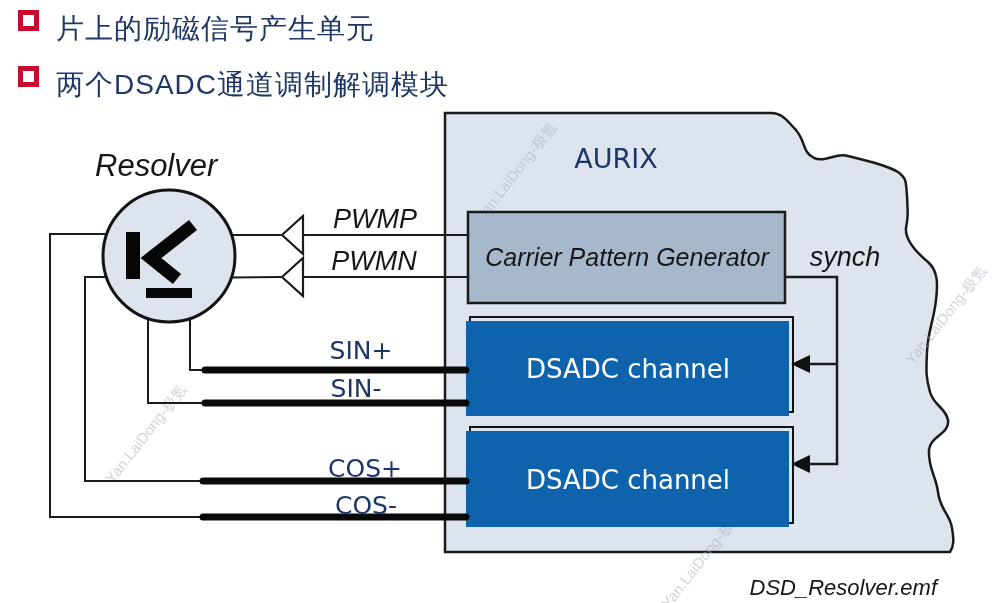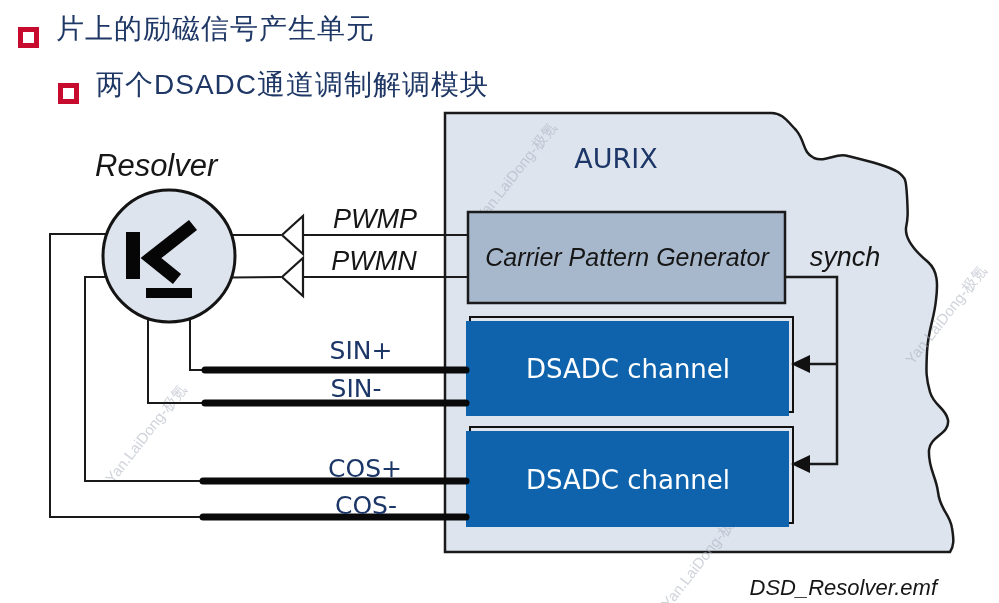--- a/index.html
+++ b/index.html
@@ -1,21 +1,21 @@
 <!DOCTYPE html>
 <html><head>
 <meta charset="utf-8">
 <style>
   html,body{margin:0;padding:0;background:#ffffff;}
   .page{position:relative;width:999px;height:603px;background:#ffffff;overflow:hidden;
         font-family:"Liberation Sans",sans-serif;}
   .diagram-svg{position:absolute;left:0;top:0;}
-  .bullet-row{position:absolute;left:18px;display:flex;align-items:flex-end;gap:17px;}
+  .bullet-row{position:absolute;left:18px;display:flex;align-items:flex-start;gap:17px;}
   .bullet-row.r1{top:10px;}
-  .bullet-row.r2{top:66px;margin-left:40px;}
+  .bullet-row.r2{top:66px;}
   .bullet-square{width:11px;height:11px;border:5px solid #c60b2e;background:#ffffff;flex:0 0 auto;}
   .bullet-text{font-family:"Liberation Sans",sans-serif;font-size:28px;font-weight:500;
                color:#1e3765;white-space:nowrap;letter-spacing:1px;}
   text{user-select:none;}
   .lbl-navy{font-family:"DejaVu Sans",sans-serif;font-size:25px;fill:#1c3667;}
   .lbl-italic{font-family:"Liberation Sans",sans-serif;font-style:italic;font-size:27px;fill:#161616;}
   .lbl-white{font-family:"DejaVu Sans",sans-serif;font-size:26px;fill:#ffffff;}
   .watermark{font-family:"Liberation Sans",sans-serif;font-size:15px;fill:#aab0bd;opacity:0.55;}
 </style>
 </head>

